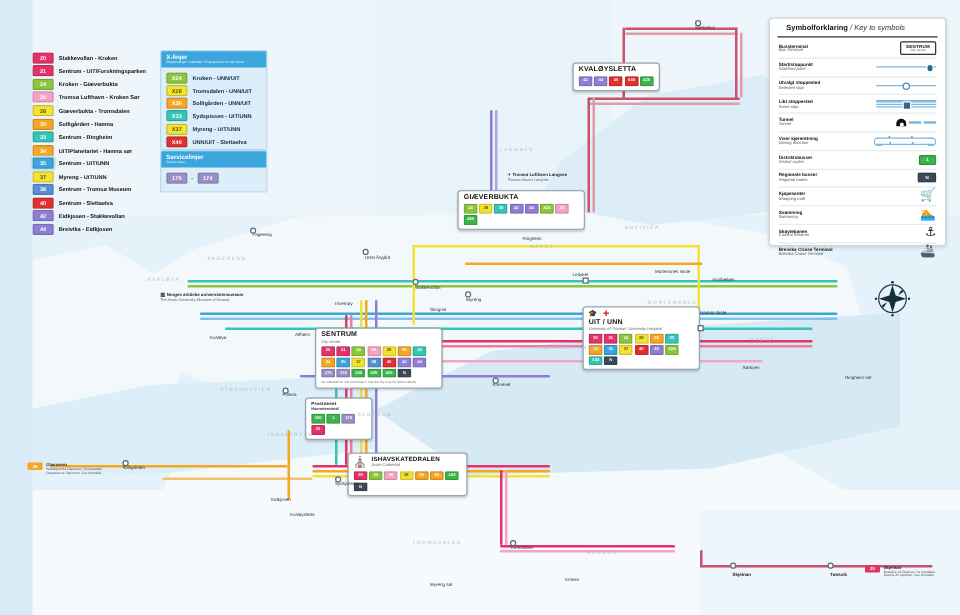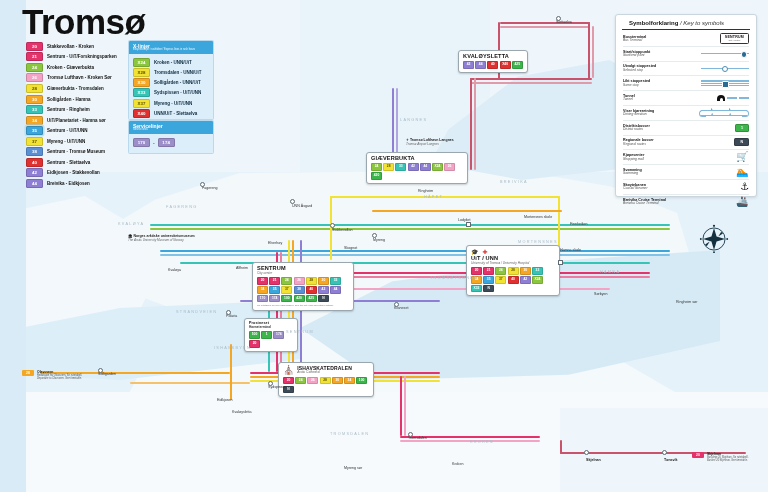--- a/index.html
+++ b/index.html
@@ -199,21 +199,20 @@
   <div class="rl" style="left:400px;top:436px;width:140px;background:#e4326a;"></div>
   <div class="rl" style="left:400px;top:440px;width:140px;background:#f4a3c5;"></div>
 
   <div class="rl" style="left:40px;top:372px;width:190px;background:#f5a623;"></div>
   <div class="rl" style="left:130px;top:382px;width:120px;background:#f5c26b;"></div>
   <div class="rv" style="left:230px;top:344px;height:56px;background:#f5a623;"></div>
 
   <div class="rl" style="left:560px;top:452px;width:186px;background:#c9536b;"></div>
   <div class="rv" style="left:560px;top:440px;height:14px;background:#c9536b;"></div>
 
-  <div class="title">Tromsø</div>
 
   <div class="legend" id="legend-routes">
       <div class="lg-row">
         <span class="badge" style="background: rgb(228, 50, 106);">20</span>
         <span class="lg-txt">Stakkevollan - Kroken</span>
       </div>
       <div class="lg-row">
         <span class="badge" style="background: rgb(228, 50, 106);">21</span>
         <span class="lg-txt">Sentrum - UiT/Forskningsparken</span>
       </div>

